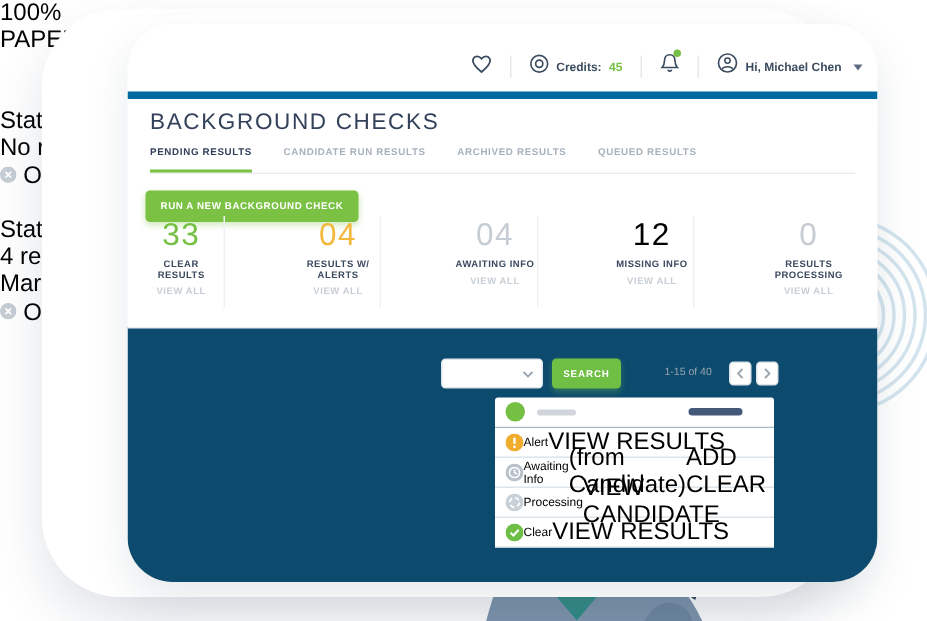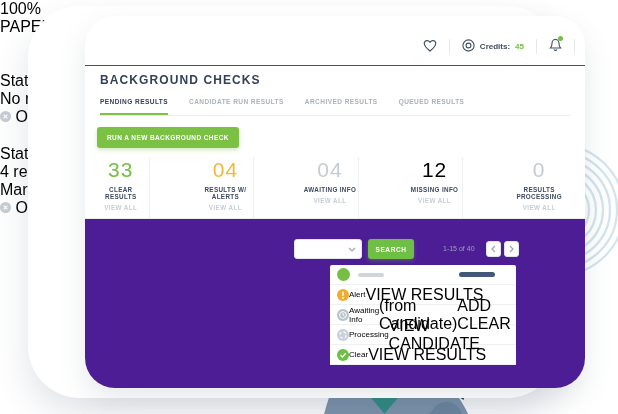--- a/index.html
+++ b/index.html
@@ -9,51 +9,51 @@
 
   
   .fingerprint { position:absolute; left:556px; top:146px; width:62px; height:138px; z-index:1; }
   .back-card { position:absolute; left:28px; top:6px; width:531px; height:392px; background:#fff;
                border-radius:52px; box-shadow:0 16px 34px rgba(70,90,110,.16); z-index:2; }
 
   
   .main-card { position:absolute; left:85px; top:16px; width:500px; height:372px; background:#fff;
                border-radius:30px; box-shadow:0 12px 28px rgba(70,90,110,.13); z-index:3; overflow:hidden; }
 
-  .topbar { position:absolute; top:0; left:0; right:0; height:50px; border-bottom:1px solid #0369a1;
+  .topbar { position:absolute; top:0; left:0; right:0; height:50px; border-bottom:5px solid #0369a1;
             display:flex; align-items:center; justify-content:flex-end; gap:12px; padding:12px 10px 0 0; }
   .topbar .sep { width:1px; height:15px; background:#e4e9ed; }
   .tb-group { display:flex; align-items:center; gap:5px; }
   .tb-text { font-size:8px; color:#3c4c60; font-weight:bold; }
   .tb-green { color:#75c043; font-weight:bold; font-size:8px; }
   .bell-wrap { position:relative; }
   .bell-dot { position:absolute; right:-1px; top:-2px; width:5px; height:5px; border-radius:50%; background:#75c043; }
   .caret { width:0; height:0; border-left:3px solid transparent; border-right:3px solid transparent;
            border-top:4px solid #5a6b7e; margin-left:3px; }
 
-  .page-title { position:absolute; top:57px; left:15px; font-size:12px; font-weight:bold; color:#33415a; letter-spacing:1.1px; }
+  .page-title { position:absolute; top:57px; left:15px; font-size:15px; font-weight:normal; color:#33415a; letter-spacing:1.1px; }
 
   .tabs { position:absolute; top:82px; left:15px; right:15px; height:18px; border-bottom:1px solid #e9edf0;
           display:flex; gap:21px; }
   .tab { font-size:6.5px; font-weight:bold; letter-spacing:.45px; color:#a8b2bc; padding-bottom:6px; cursor:pointer; white-space:nowrap; }
   .tab.active { color:#33415a; border-bottom:2px solid #7bc143; }
 
   .run-btn { position:absolute; top:111px; left:12px; background:#7bc143; color:#fff; border:none; border-radius:3px;
              font-size:6.5px; font-weight:bold; letter-spacing:.4px; padding:7px 10px;
              font-family:"Liberation Sans", sans-serif; box-shadow:0 2px 4px rgba(123,193,67,.35); }
 
-  .stats { position:absolute; top:141px; left:8px; right:18px; height:61px; display:flex;gap:48px; }
+  .stats { position:absolute; top:128px; left:8px; right:18px; height:61px; display:flex;gap:48px; }
   .stat { flex:1; text-align:center; border-right:1px solid #eef1f4; padding-top:1px; }
   .stat:last-child { border-right:none; }
   .stat-num { font-size:21px; letter-spacing:1px; }
   .c-green { color:#75c043; } .c-amber { color:#f3b73b; } .c-gray { color:#c5ccd3; } .c-red { color:#000000; }
   .stat-label { font-size:6.3px; font-weight:bold; color:#3b495e; letter-spacing:.35px; margin-top:4px; }
   .stat-link { font-size:6.3px; font-weight:bold; color:#c7ced5; letter-spacing:.4px; margin-top:4px; cursor:pointer; }
 
-  .lower { position:absolute; top:202px; left:0; right:0; bottom:0; background:#4c1d95; border-top:1px solid #e9edf0; }
+  .lower { position:absolute; top:202px; left:0; right:0; bottom:0; background:#0c4a6e; border-top:1px solid #e9edf0; }
 
   .filter-box { position:absolute; top:20px; left:209px; width:68px; height:20px; background:#fff;
                 border:1px solid #dfe5ea; border-radius:3px; display:flex; align-items:center;
                 justify-content:flex-end; padding-right:5px; }
   .search-btn { position:absolute; top:20px; left:283px; width:46px; height:20px; background:#6fbf44; color:#fff;
                 border:none; border-radius:3px; font-size:6.5px; font-weight:bold; letter-spacing:.6px;
                 font-family:"Liberation Sans", sans-serif; box-shadow:0 2px 4px rgba(111,191,68,.35); }
   .page-info { position:absolute; top:26px; left:358px; font-size:7px; color:#9aa5b0; }
   .pg-btn { position:absolute; top:22px; width:15px; height:16px; background:#fff; border:1px solid #dfe5ea;
             border-radius:3px; display:flex; align-items:center; justify-content:center; }
@@ -156,20 +156,31 @@
       </span>
       <span class="sep"></span>
       <span class="bell-wrap">
         <svg width="13" height="14" viewBox="0 0 13 14">
             <path d="M6.5 1.5 C4 1.5 3 3.4 3 5.5 C3 8.2 2 9.3 1.4 10 L11.6 10 C11 9.3 10 8.2 10 5.5 C10 3.4 9 1.5 6.5 1.5 Z" fill="none" stroke="#3c4c60" stroke-width="1.1"></path>
             <path d="M5.2 11.5 a1.4 1.4 0 0 0 2.6 0" fill="none" stroke="#3c4c60" stroke-width="1.1"></path>
           </svg>
         <span class="bell-dot"></span>
       </span>
       <span class="sep"></span>
+      <span class="tb-group">
+        <span>
+          <svg width="14" height="14" viewBox="0 0 14 14">
+              <circle cx="7" cy="7" r="6" fill="none" stroke="#3c4c60" stroke-width="1.1"></circle>
+              <circle cx="7" cy="5.4" r="1.8" fill="none" stroke="#3c4c60" stroke-width="1"></circle>
+              <path d="M3.6 11 C4.2 9 9.8 9 10.4 11" fill="none" stroke="#3c4c60" stroke-width="1"></path>
+            </svg>
+        </span>
+        <span class="tb-text">Hi, Michael Chen</span>
+        <span class="caret"></span>
+      </span>
     </div>
 
     <div class="page-title">BACKGROUND CHECKS</div>
 
     <div class="tabs">
       <span class="tab active">PENDING RESULTS</span>
       <span class="tab">CANDIDATE RUN RESULTS</span>
       <span class="tab">ARCHIVED RESULTS</span>
       <span class="tab">QUEUED RESULTS</span>
     </div>

